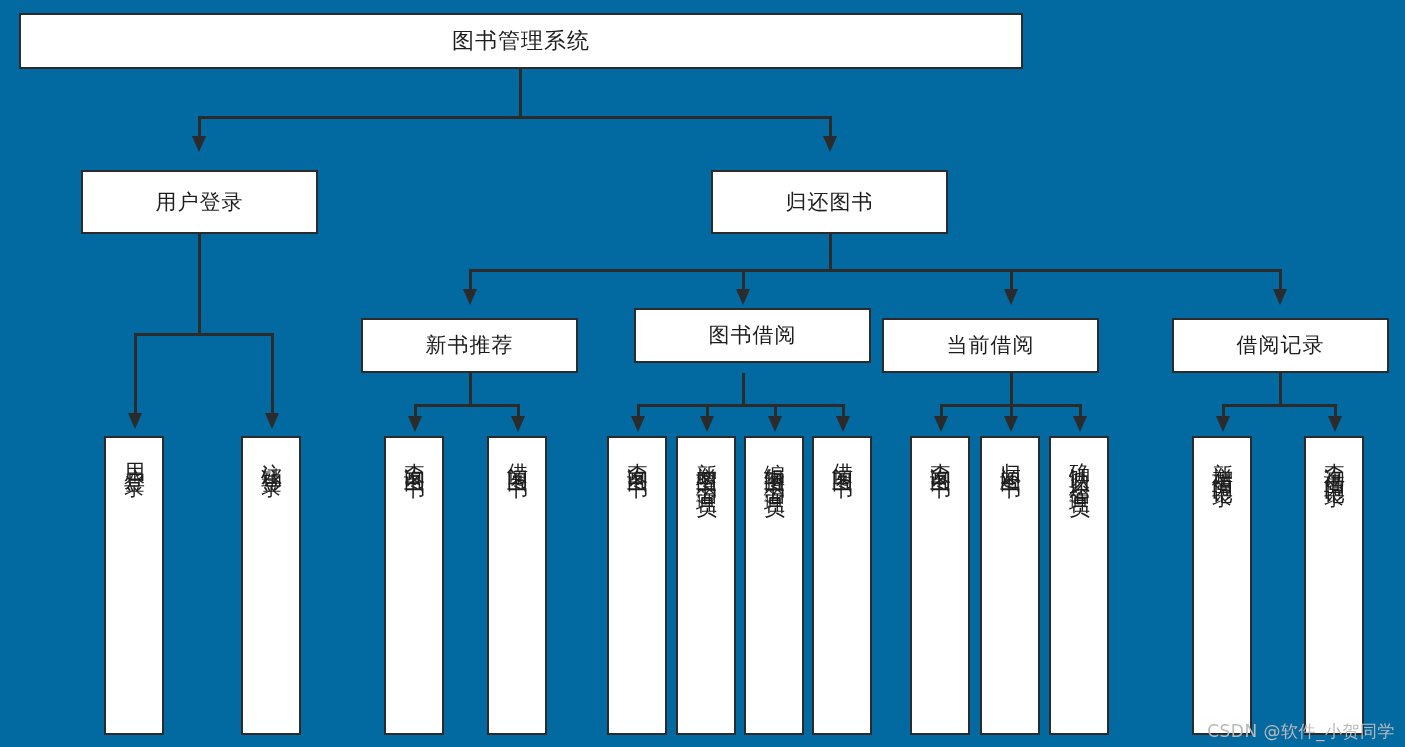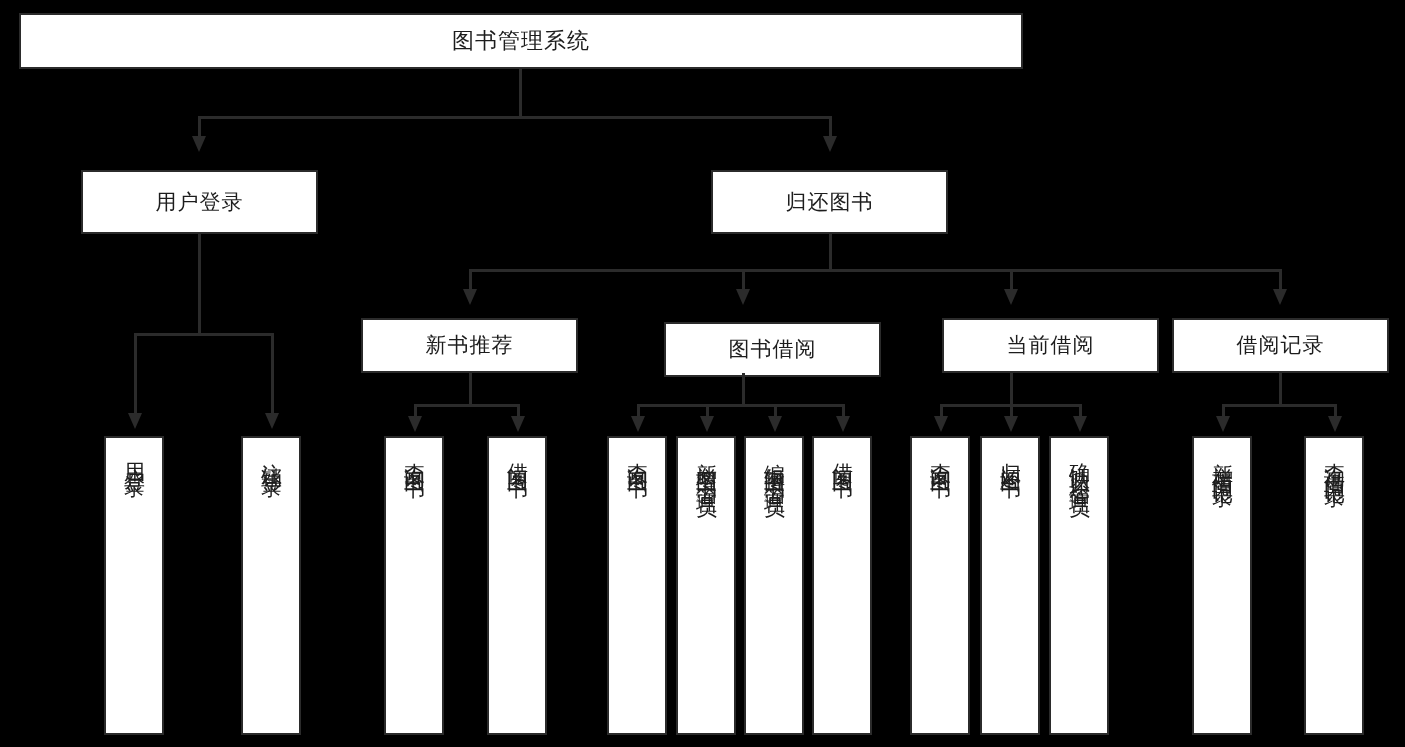--- a/index.html
+++ b/index.html
@@ -8,21 +8,21 @@
     padding: 0;
     background: #ffffff;
   }
   body {
     font-family: "DejaVu Sans", "Liberation Sans", sans-serif;
   }
   #canvas {
     position: relative;
     width: 1405px;
     height: 747px;
-    background: #000000;
+    background: #0369a1;
     overflow: hidden;
   }
   
   .node {
     position: absolute;
     box-sizing: border-box;
     border: 2.5px solid #2b2b2b;
     background: #ffffff;
     display: flex;
     align-items: center;
@@ -123,24 +123,24 @@
 
   <div class="line vline" style="left:1010px; top:269px; width:2.5px; height:22px;"></div>
   <div class="arrow" style="left:1004px; top:289px;"></div>
 
   <div class="line vline" style="left:1279px; top:269px; width:2.5px; height:22px;"></div>
   <div class="arrow" style="left:1273px; top:289px;"></div>
 
   <div class="node" style="left:361px; top:318px; width:217px; height:55px;text-align:center;">
     <span class="label">新书推荐</span>
   </div>
-  <div class="node" style="left:634px; top:322px; width:217px; height:55px;margin-left:30px;">
+  <div class="node" style="left:634px; top:308px; width:237px; height:55px;">
     <span class="label">图书借阅</span>
   </div>
-  <div class="node" style="left:942px; top:318px; width:217px; height:55px;">
+  <div class="node" style="left:882px; top:318px; width:217px; height:55px;">
     <span class="label">当前借阅</span>
   </div>
   <div class="node" style="left:1172px; top:318px; width:217px; height:55px;">
     <span class="label">借阅记录</span>
   </div>
 
   <div class="line vline" style="left:469px; top:373px; width:2.5px; height:33px;"></div>
   <div class="line hline" style="left:414px; top:404px; width:105px; height:2.5px;"></div>
   <div class="line vline" style="left:414px; top:404px; width:2.5px; height:14px;"></div>
   <div class="arrow" style="left:408px; top:416px;"></div>
@@ -211,14 +211,15 @@
     <span class="label">确认归还（管理员）</span>
   </div>
 
   <div class="node leaf" style="left:1192px; top:436px; width:60px; height:299px;">
     <span class="label">新增借阅记录</span>
   </div>
   <div class="node leaf" style="left:1304px; top:436px; width:60px; height:299px;">
     <span class="label">查询借阅记录</span>
   </div>
 
+  <div id="watermark">CSDN @软件_小贺同学</div>
 
 </div>
 
 </body></html>

